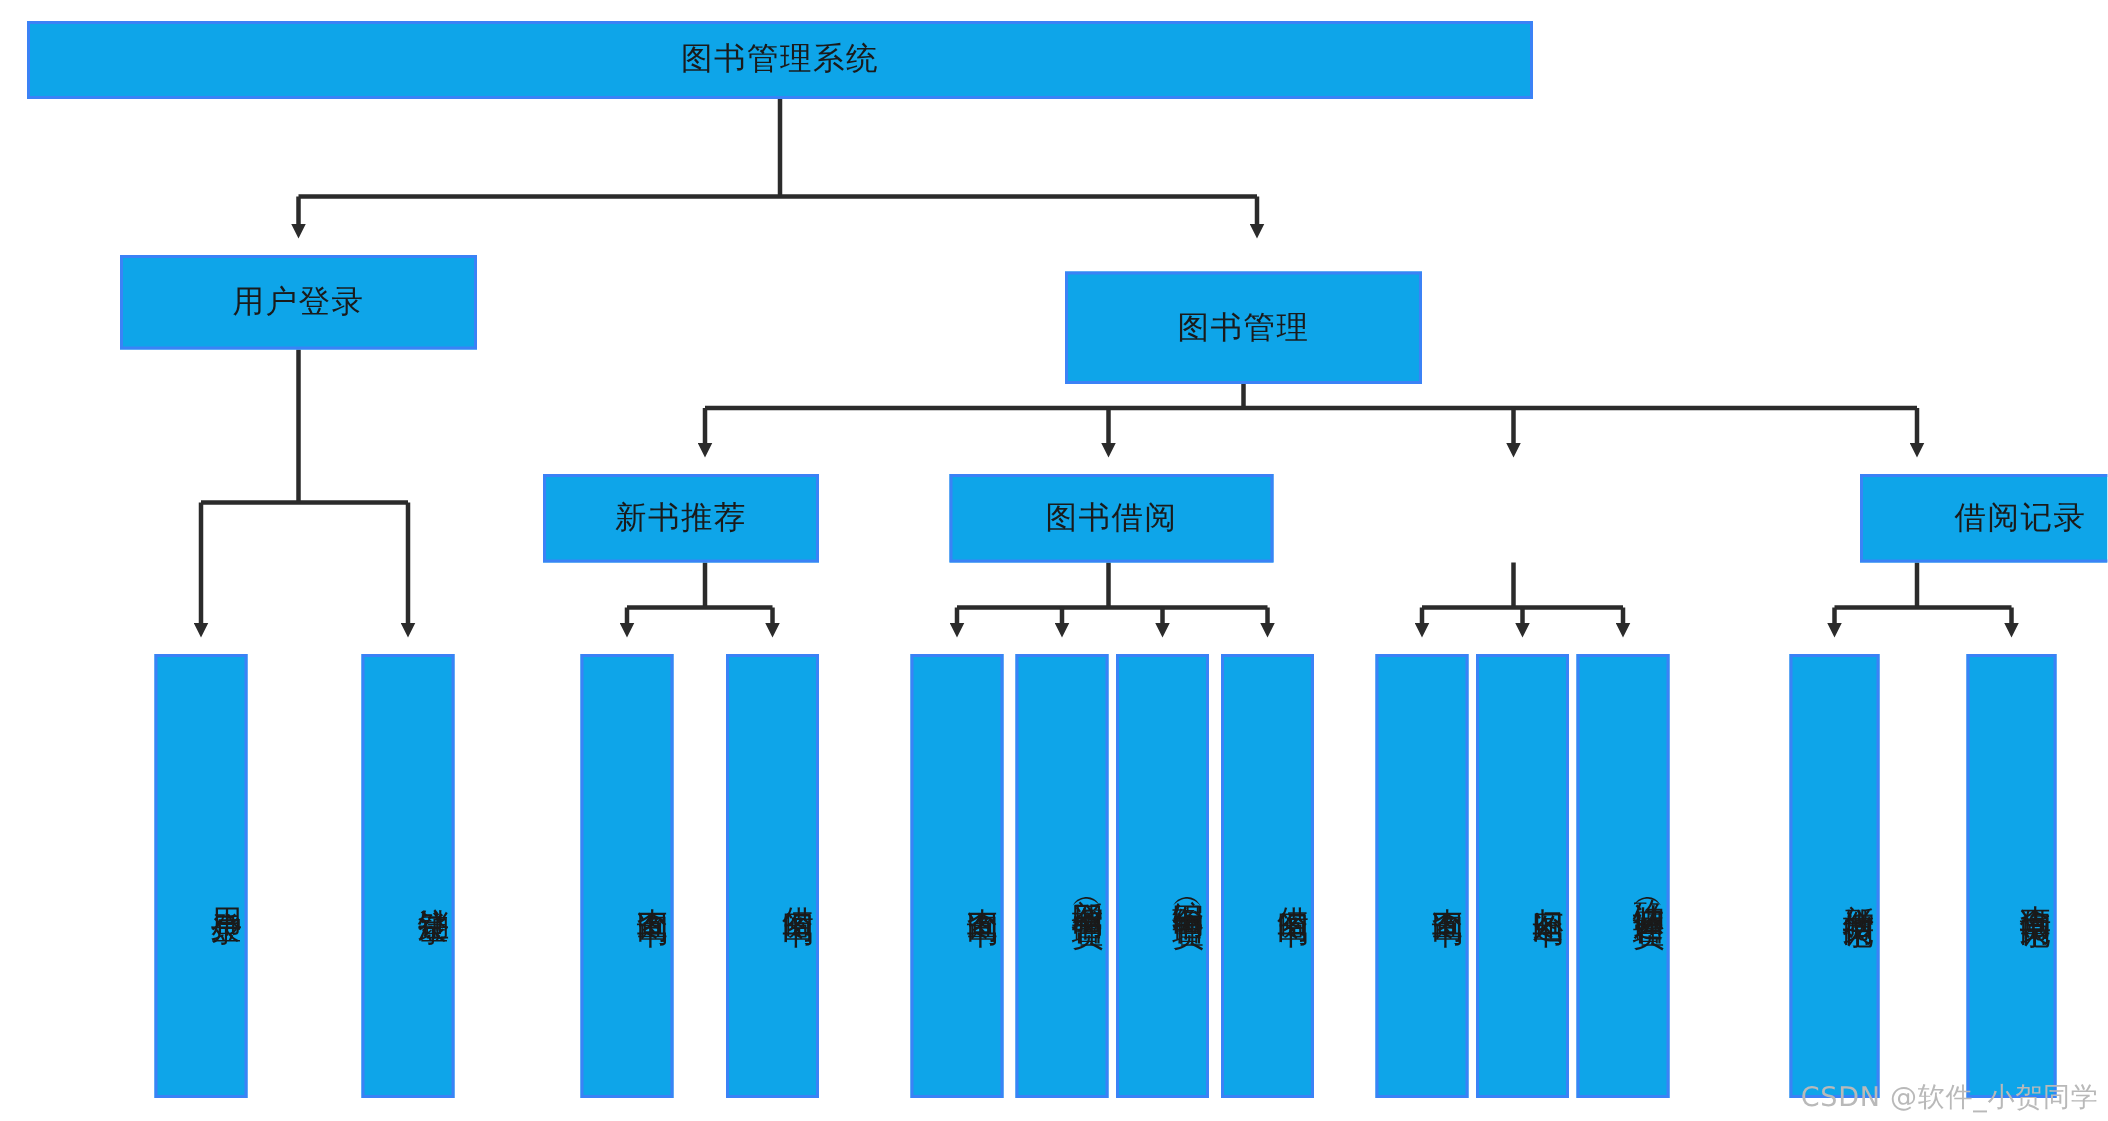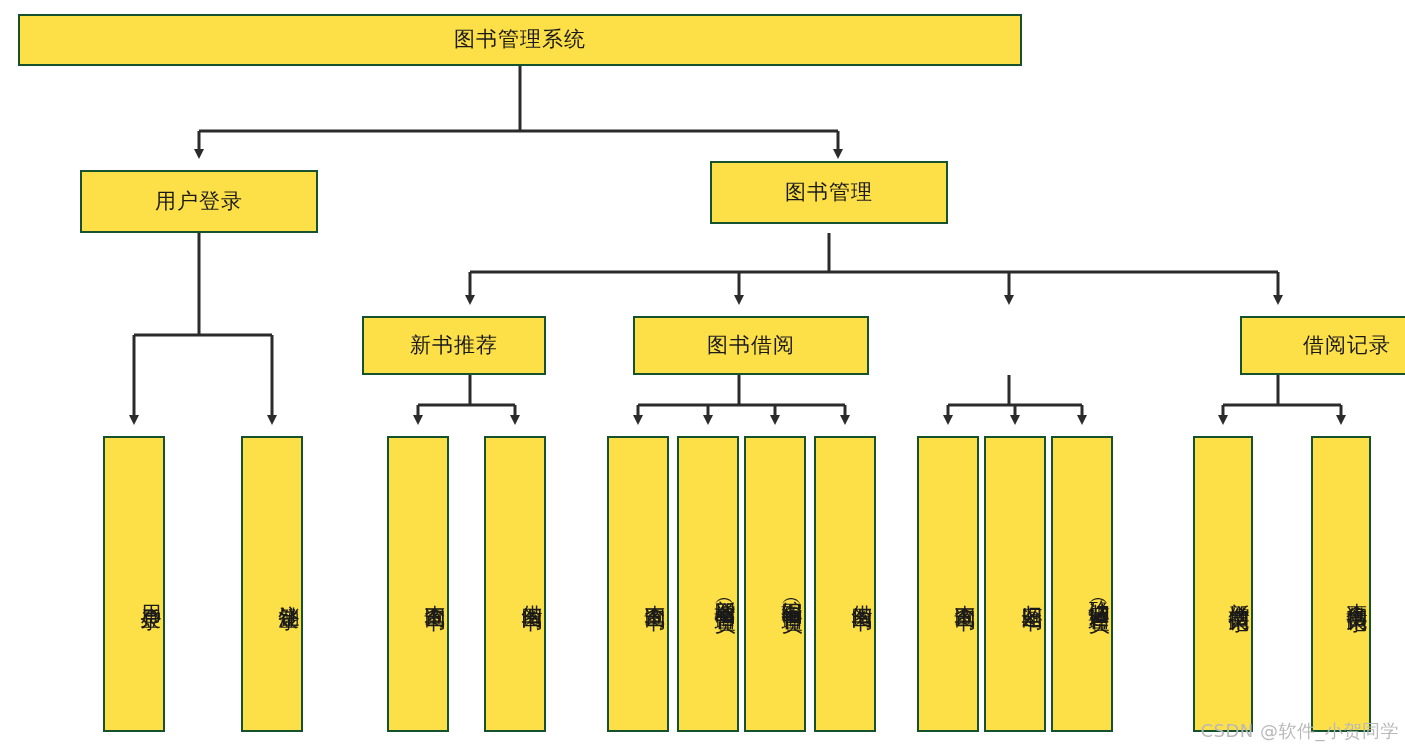--- a/index.html
+++ b/index.html
@@ -20,22 +20,22 @@
     position: absolute;
     left: 0;
     top: 0;
     width: 1405px;
     height: 747px;
     pointer-events: none;
   }
   .node {
     position: absolute;
     box-sizing: border-box;
-    background: #fde047;
-    border: 2px solid #14532d;
+    background: #0ea5e9;
+    border: 2px solid #3b82f6;
     display: flex;
     align-items: center;
     justify-content: center;
     color: #1a1a1a;
   }
   .node.horiz {
     font-size: 21px;
     letter-spacing: 1px;
     line-height: 1.1;
   }
@@ -120,28 +120,28 @@
     </g>
   </svg>
 
   <div class="node horiz" style="left:18px; top:14px; width:1004px; height:52px;">
     <span>图书管理系统</span>
   </div>
 
   <div class="node horiz" style="left:80px; top:170px; width:238px; height:63px;">
     <span>用户登录</span>
   </div>
-  <div class="node horiz" style="left:710px; top:161px; width:238px; height:63px;">
+  <div class="node horiz" style="left:710px; top:181px; width:238px; height:75px;">
     <span>图书管理</span>
   </div>
 
   <div class="node horiz" style="left:362px; top:316px; width:184px; height:59px;">
     <span>新书推荐</span>
   </div>
-  <div class="node horiz" style="left:633px; top:316px; width:236px; height:59px;">
+  <div class="node horiz" style="left:633px; top:316px; width:216px; height:59px;">
     <span>图书借阅</span>
   </div>
   <div class="node horiz" style="left:1240px; top:316px; width:214px; height:59px;font-family:Liberation Serif, serif;">
     <span>借阅记录</span>
   </div>
 
   <div class="node vert" style="left:103px; top:436px; width:62px; height:296px;">
     <span>用户登录</span>
   </div>
   <div class="node vert" style="left:241px; top:436px; width:62px; height:296px;">

